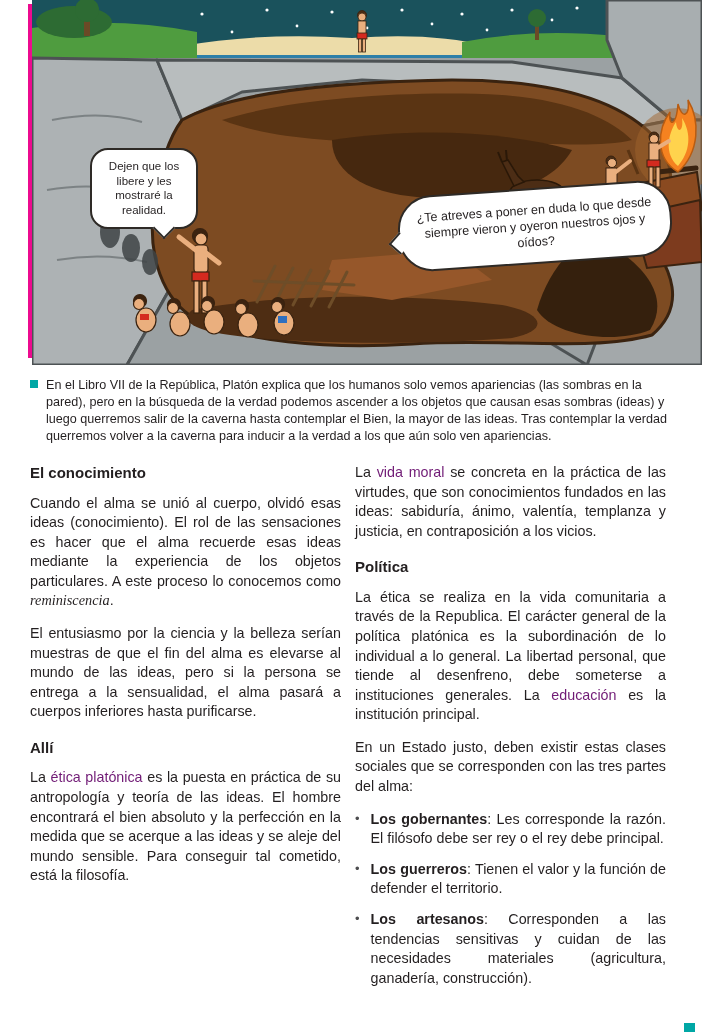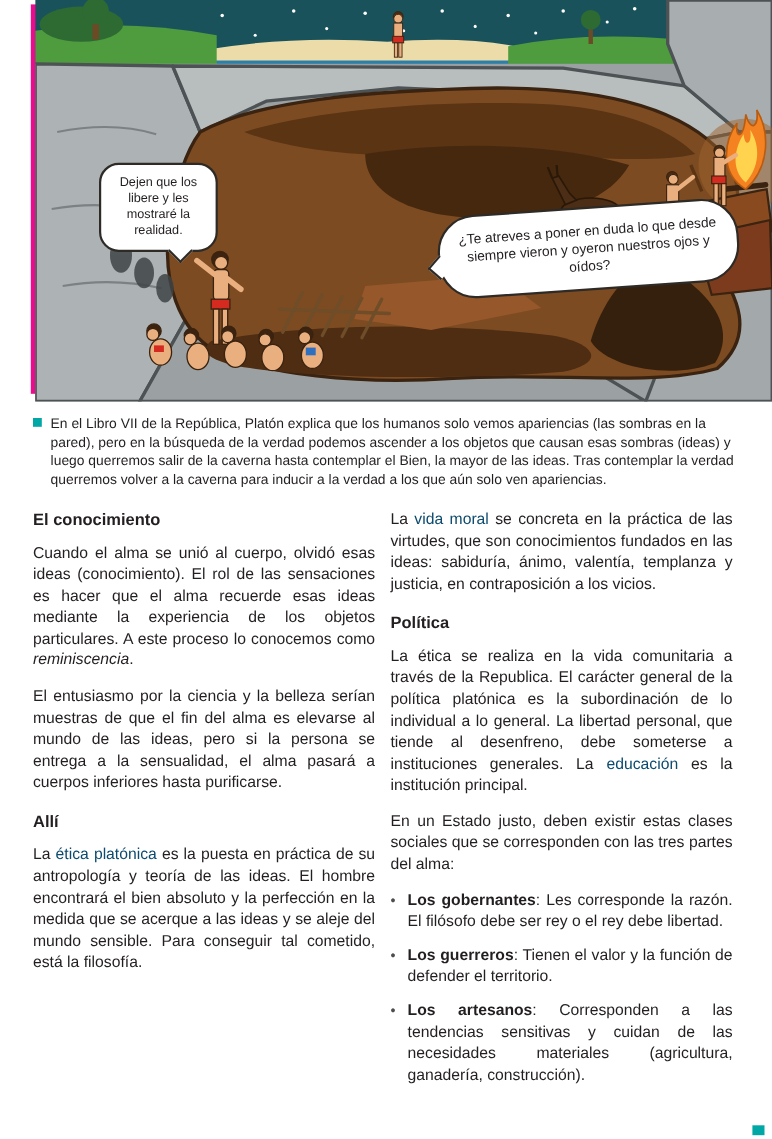--- a/index.html
+++ b/index.html
@@ -26,22 +26,22 @@
   
   .caption{position:absolute;left:30px;top:377px;width:644px;display:flex;gap:8px;
     font-size:12.6px;line-height:1.35;color:#231f20;}
   .caption-bullet{flex:0 0 auto;width:8px;height:8px;background:#00a7a5;margin-top:3px;}
   
   .columns{position:absolute;left:30px;top:463px;width:648px;display:flex;gap:14px;}
   .col{width:311px;font-size:14.3px;line-height:1.37;text-align:justify;hyphens:auto;}
   .head{font-size:15px;font-weight:bold;text-align:left;margin:0 0 10px 0;}
   .head-mid{margin-top:16px;}
   .col p{margin:0 0 13px 0;}
-  .hl{color:#0c4a6e;}
-  .it{font-style:italic;}
+  .hl{color:#701a75;}
+  .it{font-style:italic;font-family:Liberation Serif, serif;}
   .bullets{margin:2px 0 0 0;padding:0;list-style:none;}
   .bullets li{display:flex;gap:11px;margin-bottom:11px;}
   .dot{flex:0 0 auto;color:#4d4d4f;font-size:13px;line-height:1.45;}
   .term{font-weight:bold;}
   .corner-mark{position:absolute;right:7px;bottom:3px;width:11px;height:9px;background:#00a7a5;}
 </style>
 </head>
 <body>
 
 <div class="accent-bar"></div>
@@ -246,21 +246,21 @@
   </div>
 
   <div class="col">
     <p><span>La </span><span class="hl">vida moral</span><span> se concreta en la práctica de las virtudes, que son conocimientos fundados en las ideas: sabiduría, ánimo, valentía, templanza y justicia, en contraposición a los vicios.</span></p>
     <h3 class="head head-mid">Política</h3>
     <p><span>La ética se realiza en la vida comunitaria a través de la Republica. El carácter general de la política platónica es la subordinación de lo individual a lo general. La libertad personal, que tiende al desenfreno, debe someterse a instituciones generales. La </span><span class="hl">educación</span><span> es la institución principal.</span></p>
     <p>En un Estado justo, deben existir estas clases sociales que se corresponden con las tres partes del alma:</p>
     <ul class="bullets">
       <li>
         <span class="dot">•</span>
-        <span><span class="term">Los gobernantes</span><span>: Les corresponde la razón. El filósofo debe ser rey o el rey debe libertad.</span></span>
+        <span><span class="term">Los gobernantes</span><span>: Les corresponde la razón. El filósofo debe ser rey o el rey debe principal.</span></span>
       </li>
       <li>
         <span class="dot">•</span>
         <span><span class="term">Los guerreros</span><span>: Tienen el valor y la función de defender el territorio.</span></span>
       </li>
       <li>
         <span class="dot">•</span>
         <span><span class="term">Los artesanos</span><span>: Corresponden a las tendencias sensitivas y cuidan de las necesidades materiales (agricultura, ganadería, construcción).</span></span>
       </li>
     </ul>

